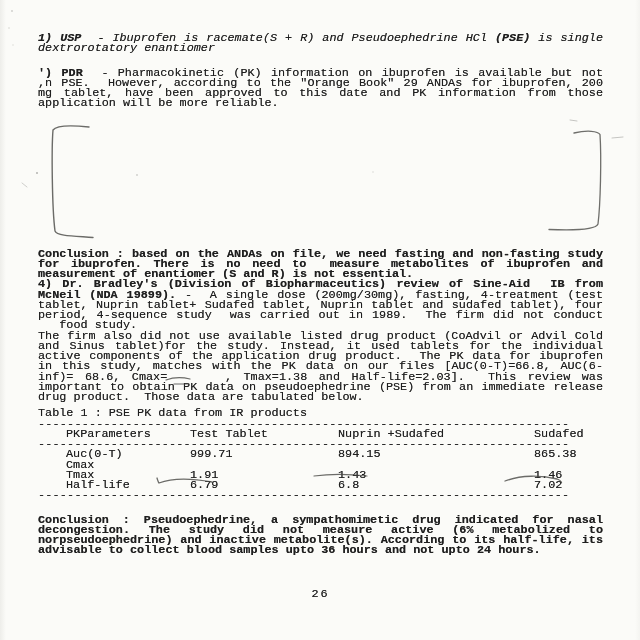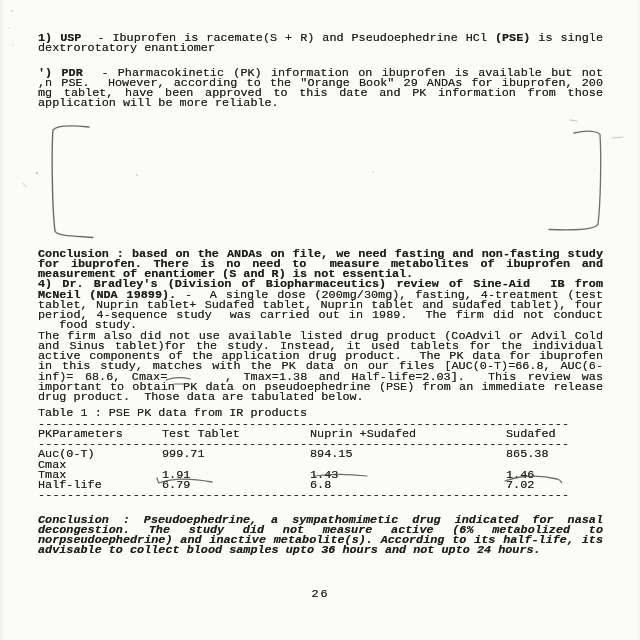--- a/index.html
+++ b/index.html
@@ -19,30 +19,30 @@
   .doc{
     position:absolute;left:38px;top:33px;width:565px;
     color:#1e1e1e;
     font-size:11.8px;line-height:10.25px;
     text-shadow:0 0 0.6px rgba(25,25,25,0.65);
   }
   .ln{white-space:pre-wrap;min-height:10.25px;}
   .ln.j{text-align:justify;text-align-last:justify;}
   .b{font-weight:700;}
   .allbold span{font-weight:700;}
-  .para-usp{margin-bottom:14px;}
+  .para-usp{margin-bottom:14px;font-style:italic;}
   .para-pdr{margin-bottom:0;}
   .redaction-space{height:140px;}
   .para-conclusion1{margin-bottom:0;}
   .para-bradley{margin-bottom:6px;}
   .tablewrap{margin-bottom:14px;}
-  .trow{display:grid;grid-template-columns:124px 148px 196px 1fr;}
+  .trow{display:grid;grid-template-columns:124px 148px 196px 1fr;margin-left:28px;}
   .trow > span{white-space:pre;overflow:visible;}
   .sep{white-space:pre;overflow:hidden;letter-spacing:0.2px;}
-  .para-conclusion2{margin-bottom:0;font-style:italic;}
+  .para-conclusion2{margin-bottom:0;}
   .pageno{
     margin-top:33px;text-align:center;letter-spacing:2px;
   }
   svg.marks{
     position:absolute;inset:0;width:640px;height:640px;
     pointer-events:none;
   }
   svg.marks path{fill:none;stroke:#474743;stroke-linecap:round;}
 </style>
 </head>

